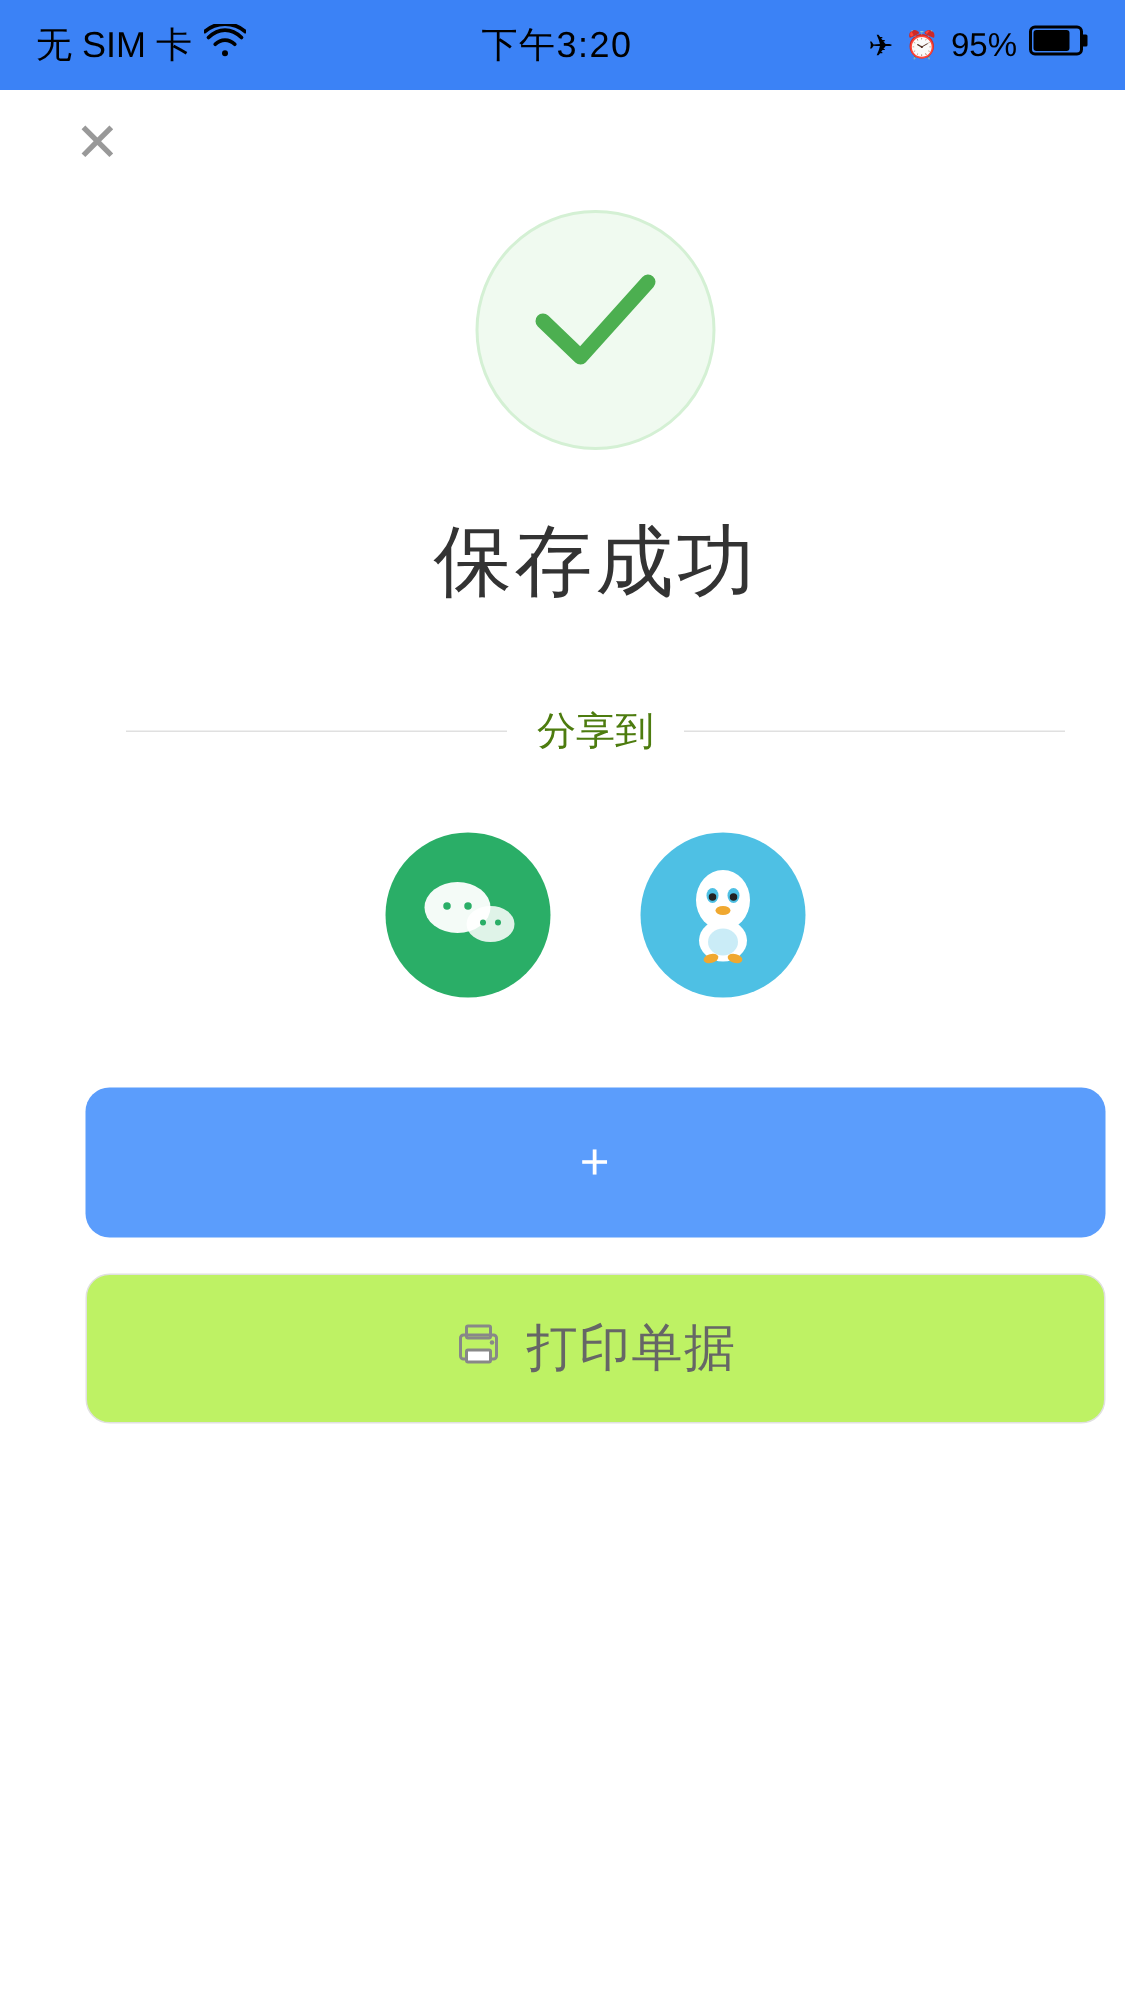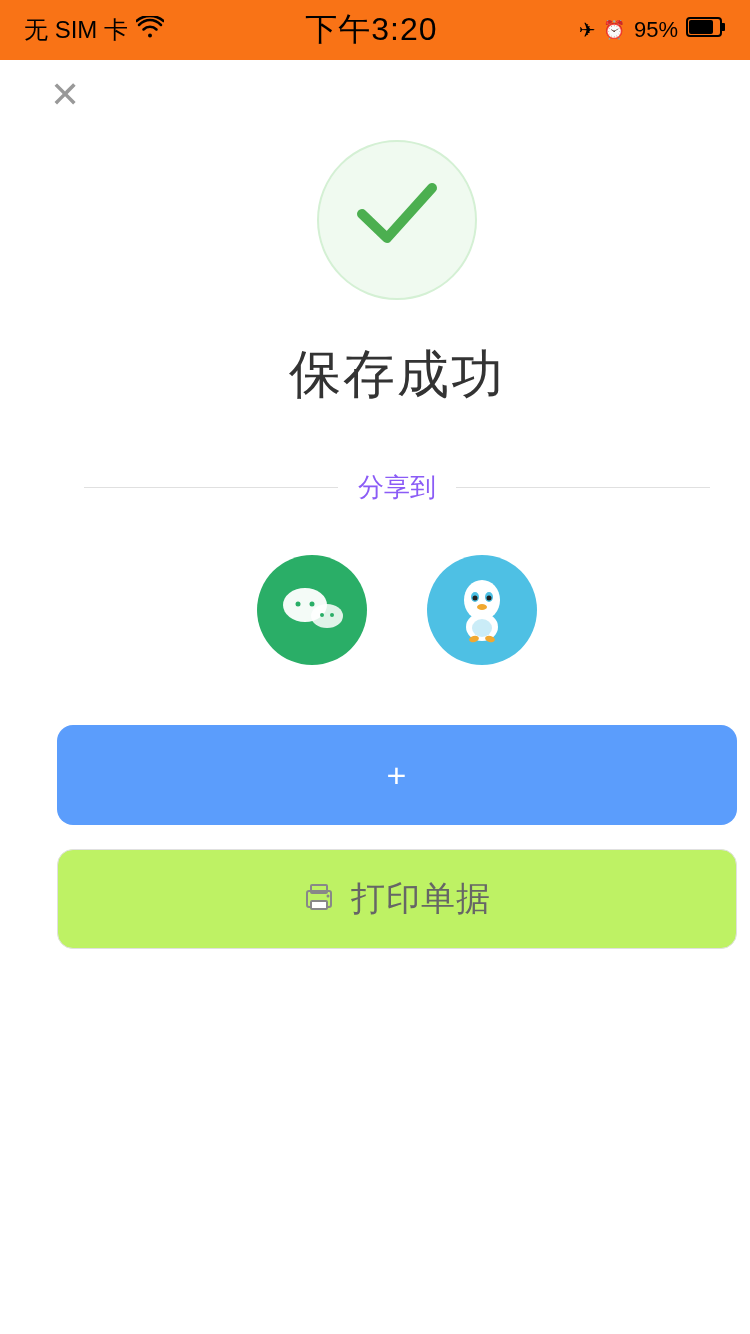--- a/index.html
+++ b/index.html
@@ -19,38 +19,38 @@
     }
 
     
     .status-bar {
       width: 100%;
       height: 60px;
       display: flex;
       align-items: center;
       justify-content: space-between;
       padding: 0 24px;
-      background: #f97316;
+      background: #3b82f6;
     }
 
     .status-left {
       display: flex;
       align-items: center;
       gap: 8px;
       font-size: 24px;
       font-weight: 500;
       color: #000;
     }
 
     .wifi-icon {
       font-size: 22px;
     }
 
     .status-center {
-      font-size: 32px;
+      font-size: 24px;
       font-weight: 500;
       color: #000;
       letter-spacing: 1px;
     }
 
     .status-right {
       display: flex;
       align-items: center;
       gap: 8px;
       font-size: 22px;
@@ -131,21 +131,21 @@
     }
 
     .divider-line {
       flex: 1;
       height: 1px;
       background: #e0e0e0;
     }
 
     .share-label {
       font-size: 26px;
-      color: #8b5cf6;
+      color: #4d7c0f;
       white-space: nowrap;
     }
 
     .share-icons {
       display: flex;
       justify-content: center;
       gap: 60px;
       align-items: center;
     }
 

